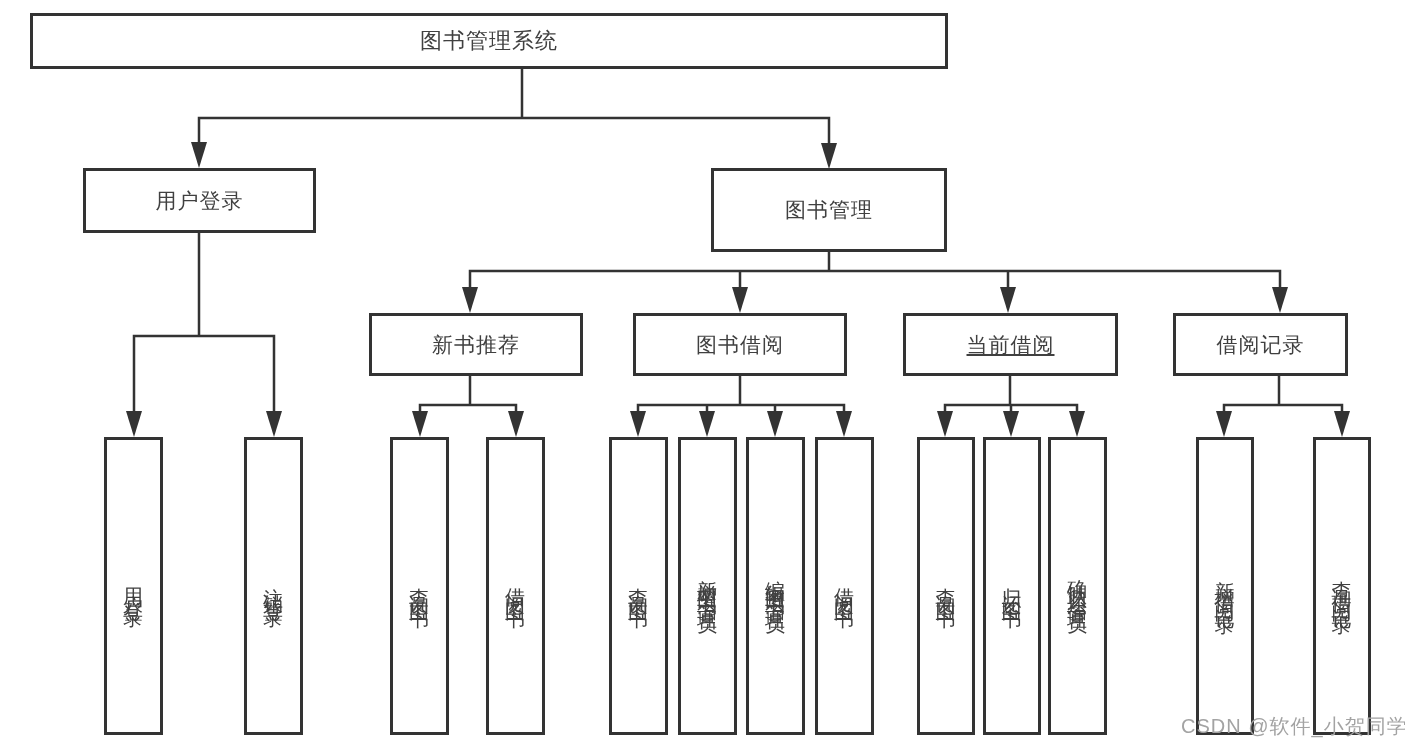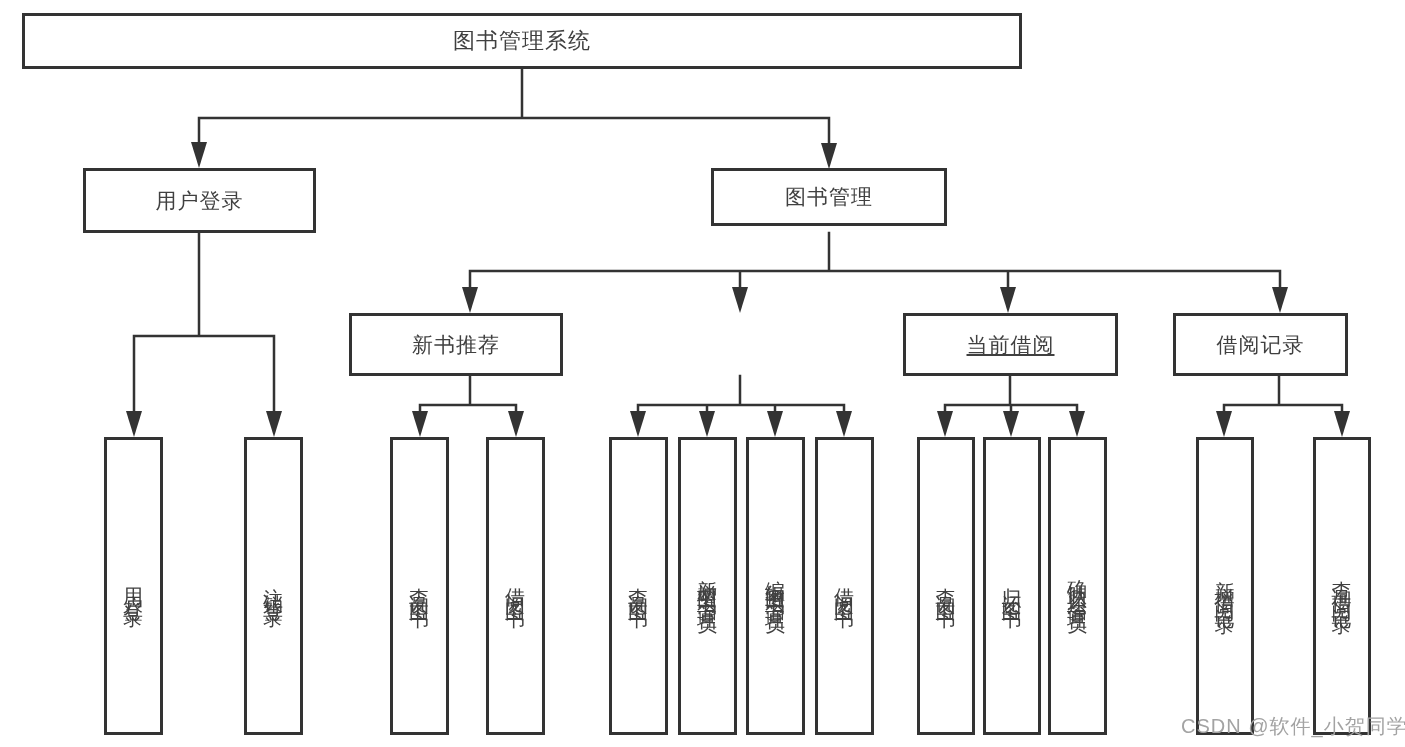--- a/index.html
+++ b/index.html
@@ -86,33 +86,36 @@
       <polygon points="767,411 783,411 775,437"></polygon>
       <polygon points="836,411 852,411 844,437"></polygon>
       <polygon points="937,411 953,411 945,437"></polygon>
       <polygon points="1003,411 1019,411 1011,437"></polygon>
       <polygon points="1069,411 1085,411 1077,437"></polygon>
       <polygon points="1216,411 1232,411 1224,437"></polygon>
       <polygon points="1334,411 1350,411 1342,437"></polygon>
     </g>
   </svg>
 
-  <div class="box h root" style="left:22px; top:13px; width:1000px; height:56px;font-family:Liberation Mono, monospace;">
+  <div class="box h root" style="left:30px; top:13px; width:918px; height:56px;font-family:Liberation Mono, monospace;">
     <span>图书管理系统</span>
   </div>
 
   <div class="box h" style="left:83px; top:168px; width:233px; height:65px;">
     <span>用户登录</span>
   </div>
-  <div class="box h" style="left:711px; top:168px; width:236px; height:58px;">
+  <div class="box h" style="left:711px; top:168px; width:236px; height:84px;">
     <span>图书管理</span>
   </div>
 
-  <div class="box h" style="left:349px; top:313px; width:214px; height:63px;">
+  <div class="box h" style="left:369px; top:313px; width:214px; height:63px;">
     <span>新书推荐</span>
+  </div>
+  <div class="box h" style="left:633px; top:313px; width:214px; height:63px;">
+    <span>图书借阅</span>
   </div>
   <div class="box h" style="left:903px; top:313px; width:215px; height:63px;text-decoration:underline;">
     <span>当前借阅</span>
   </div>
   <div class="box h" style="left:1173px; top:313px; width:175px; height:63px;">
     <span>借阅记录</span>
   </div>
 
   <div class="box v" style="left:104px; top:437px; width:59px; height:298px;">
     <span>用户登录</span>

